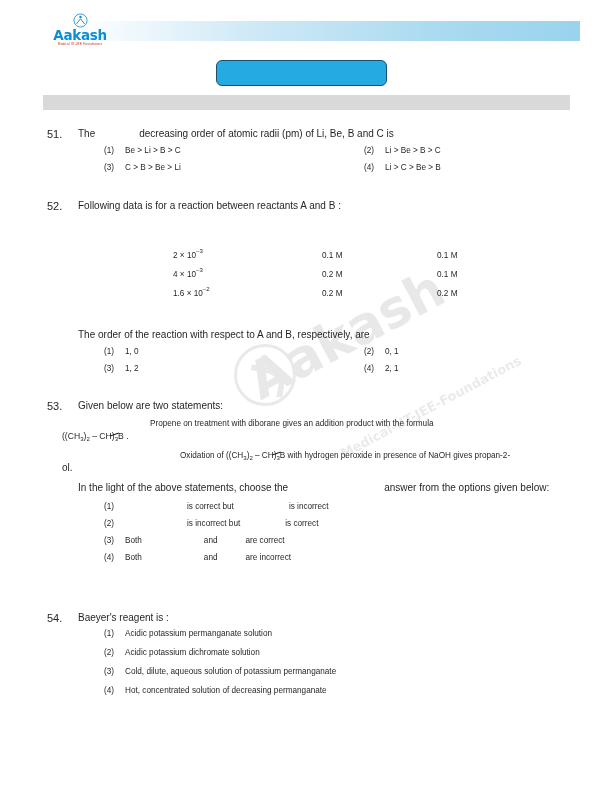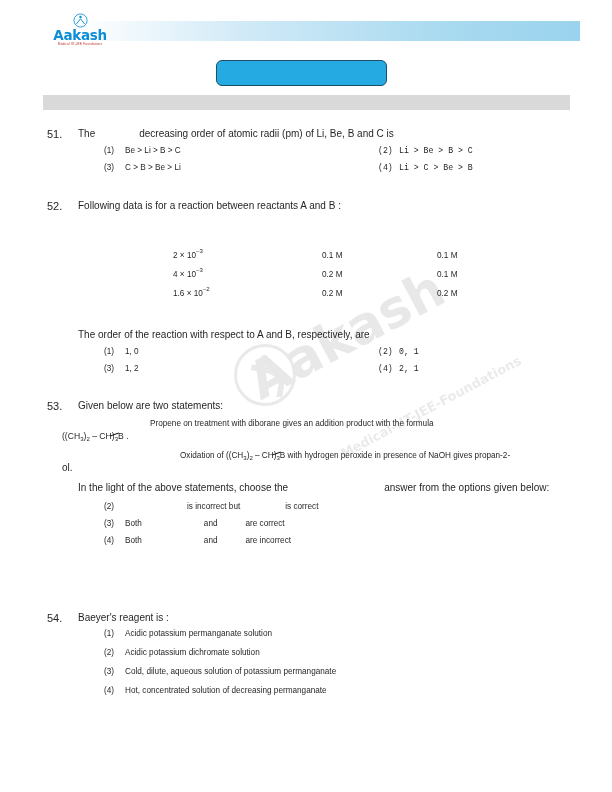--- a/index.html
+++ b/index.html
@@ -189,21 +189,21 @@
     position: relative;
     height: 17px;
   }
   .opt {
     position: absolute;
     top: 0;
     font-size: 8.2px;
     white-space: nowrap;
   }
   .opt.left  { left: 26px; }
-  .opt.right { left: 300px; font-family: Liberation Mono, monospace; }
+  .opt.right { left: 286px; }
   .opt-lbl {
     display: inline-block;
     width: 21px;
   }
   .opt-txt { display: inline-block; }
 
   
   .opt.full { left: 26px; white-space: nowrap; }
   .st-gap-a { display: inline-block; width: 62px; }
   .st-gap-b { display: inline-block; width: 55px; }
@@ -347,20 +347,23 @@
         <div class="formula" style="margin-left:-16px; font-size:8.6px; line-height:13px;"><span>((CH</span><sub>3</sub><span>)</span><sub>2</sub><span> – CH</span><span class="strike-paren">)</span><sub>3</sub><span>B</span><span> .</span></div>
 
         <div class="just" style="margin-top:6px;"><span class="indent-stmt2"></span><span>Oxidation of ((CH</span><sub>3</sub><span>)</span><sub>2</sub><span> – CH</span><span class="strike-paren">)</span><sub>3</sub><span>B with hydrogen peroxide in presence of NaOH gives propan-2-</span></div>
 
         <div class="stem" style="margin-left:-16px;">ol.</div>
 
         <div class="stem" style="margin-top:9px;"><span>In the light of the above statements, choose the</span><span class="gap-lg"></span><span>answer from the options given below:</span></div>
 
         <div class="opts" style="margin-top:9px;">
           <div class="opt-row">
+            <div class="opt full"><span class="opt-lbl">(1)</span><span></span><span class="st-gap-a"></span><span>is correct but</span><span class="st-gap-b"></span><span>is incorrect</span></div>
+          </div>
+          <div class="opt-row">
             <div class="opt full"><span class="opt-lbl">(2)</span><span></span><span class="st-gap-a"></span><span>is incorrect but</span><span class="st-gap-c"></span><span>is correct</span></div>
           </div>
           <div class="opt-row">
             <div class="opt full"><span class="opt-lbl">(3)</span><span>Both</span><span class="st-gap-a"></span><span>and</span><span class="st-gap-d"></span><span>are correct</span></div>
           </div>
           <div class="opt-row">
             <div class="opt full"><span class="opt-lbl">(4)</span><span>Both</span><span class="st-gap-a"></span><span>and</span><span class="st-gap-d"></span><span>are incorrect</span></div>
           </div>
         </div>
       </div>

